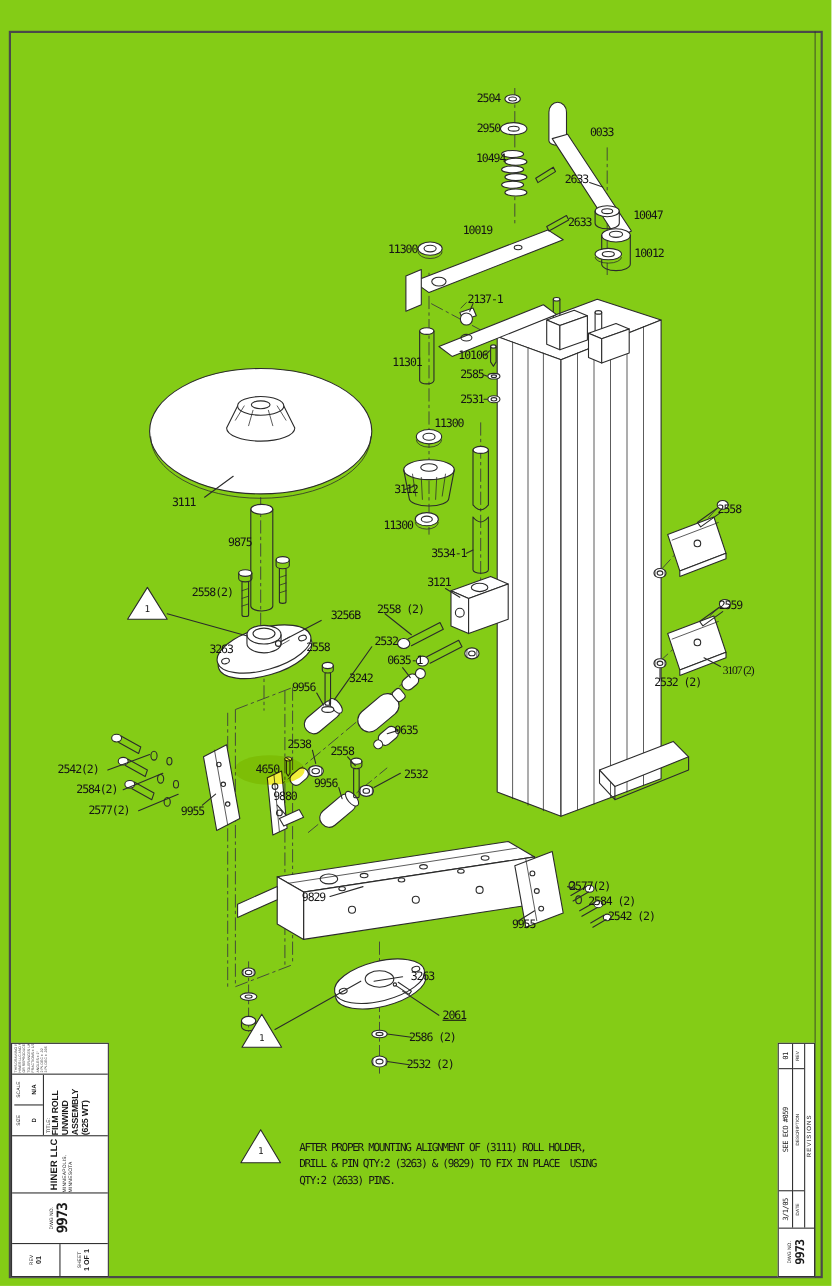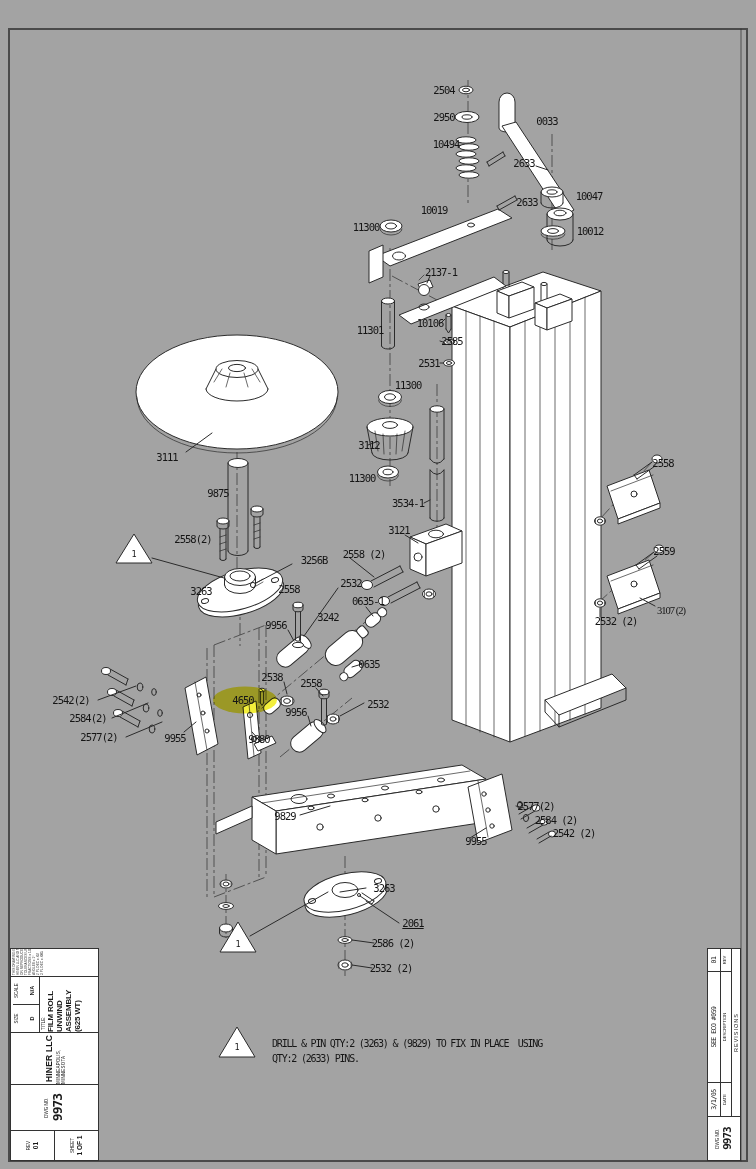--- a/index.html
+++ b/index.html
@@ -1,16 +1,16 @@
 <!DOCTYPE html>
 <html><head>
 <meta charset="utf-8">
 <style>
   html,body{margin:0;padding:0;background:#ffffff;}
-  #sheet{position:relative;width:756px;height:1169px;background:#a3a3a3;overflow:hidden;
+  #sheet{position:relative;width:756px;height:1169px;background:#84cc16;overflow:hidden;
          font-family:"DejaVu Sans Mono",monospace;color:#1a1a1a;}
   svg{position:absolute;left:0;top:0;}
   svg .ln{fill:none;stroke:#2b2b2b;stroke-width:1;stroke-linecap:round;stroke-linejoin:round}
   svg .f{fill:#ffffff;stroke:#2b2b2b;stroke-width:1;stroke-linejoin:round}
   svg .thin{stroke-width:0.7}
   svg .cl{fill:none;stroke:#3c3c3c;stroke-width:0.8;stroke-dasharray:12 3 3 3}
   svg .bord{fill:none;stroke:#4a4a4a;stroke-width:2}
   #label-layer{position:absolute;left:0;top:0;width:756px;height:1169px;}
   .plabel{position:absolute;transform:translate(-50%,-50%);font-size:10.5px;letter-spacing:-1px;
           white-space:nowrap;color:#151515;}
@@ -451,21 +451,21 @@
       <div class="plabel" style="left: 547px; top: 121px;">0033</div>
       <div class="plabel" style="left: 524px; top: 163px;">2633</div>
       <div class="plabel" style="left: 589px; top: 196px;">10047</div>
       <div class="plabel" style="left: 527px; top: 202px;">2633</div>
       <div class="plabel" style="left: 590px; top: 231px;">10012</div>
       <div class="plabel" style="left: 366px; top: 227px;">11300</div>
       <div class="plabel" style="left: 434px; top: 210px;">10019</div>
       <div class="plabel" style="left: 441px; top: 272px;">2137-1</div>
       <div class="plabel" style="left: 370px; top: 330px;">11301</div>
       <div class="plabel" style="left: 430px; top: 323px;">10106</div>
-      <div class="plabel" style="left: 452px; top: 341px;">2585</div>
+      <div class="plabel" style="left: 429px; top: 341px;">2585</div>
       <div class="plabel" style="left: 429px; top: 363px;">2531</div>
       <div class="plabel" style="left: 408px; top: 385px;">11300</div>
       <div class="plabel" style="left: 167px; top: 457px;">3111</div>
       <div class="plabel" style="left: 369px; top: 445px;">3112</div>
       <div class="plabel" style="left: 362px; top: 478px;">11300</div>
       <div class="plabel" style="left: 408px; top: 503px;">3534-1</div>
       <div class="plabel" style="left: 218px; top: 493px;">9875</div>
       <div class="plabel" style="left: 399px; top: 530px;">3121</div>
       <div class="plabel" style="left: 364px; top: 554px;">2558 (2)</div>
       <div class="plabel" style="left: 351px; top: 583px;">2532</div>
@@ -476,21 +476,21 @@
       <div class="plabel" style="left: 368px; top: 601px;">0635-1</div>
       <div class="plabel" style="left: 328px; top: 617px;">3242</div>
       <div class="plabel" style="left: 276px; top: 625px;">9956</div>
       <div class="plabel" style="left: 369px; top: 664px;">0635</div>
       <div class="plabel" style="left: 272px; top: 677px;">2538</div>
       <div class="plabel" style="left: 311px; top: 683px;">2558</div>
       <div class="hl-ellipse" style="left: 245px; top: 700px;"></div>
       <div class="plabel" style="left: 243px; top: 700px;">4650</div>
       <div class="plabel" style="left: 296px; top: 712px;">9956</div>
       <div class="plabel" style="left: 378px; top: 704px;">2532</div>
-      <div class="plabel" style="left: 259px; top: 739px;">9880</div>
+      <div class="plabel" style="left: 259px; top: 724px;">9880</div>
       <div class="plabel" style="left: 175px; top: 738px;">9955</div>
       <div class="plabel" style="left: 99px; top: 737px;">2577(2)</div>
       <div class="plabel" style="left: 88px; top: 718px;">2584(2)</div>
       <div class="plabel" style="left: 71px; top: 700px;">2542(2)</div>
       <div class="plabel" style="left: 663px; top: 463px;">2558</div>
       <div class="plabel" style="left: 664px; top: 551px;">2559</div>
       <div class="plabel" style="left: 671px; top: 610px; font-family: Liberation Serif, serif;">3107 (2)</div>
       <div class="plabel" style="left: 616px; top: 621px;">2532 (2)</div>
       <div class="plabel" style="left: 285px; top: 816px;">9829</div>
       <div class="plabel" style="left: 536px; top: 806px;">2577(2)</div>
@@ -500,20 +500,21 @@
       <div class="plabel" style="left: 384px; top: 888px;">3263</div>
       <div class="plabel" style="left: 413px; top: 923px; text-decoration: underline;">2061</div>
       <div class="plabel" style="left: 393px; top: 943px;">2586 (2)</div>
       <div class="plabel" style="left: 391px; top: 968px;">2532 (2)</div>
       <div class="flagnum" style="left: 134px; top: 554px;">1</div>
       <div class="flagnum" style="left: 238px; top: 944px;">1</div>
       <div class="flagnum" style="left: 237px; top: 1047px;">1</div>
     </div>
 
 <div class="note">
+  <div class="note-line">AFTER PROPER MOUNTING ALIGNMENT OF (3111) ROLL HOLDER,</div>
   <div class="note-line">DRILL &amp; PIN QTY:2 (3263) &amp; (9829) TO FIX IN PLACE  USING</div>
   <div class="note-line">QTY:2 (2633) PINS.</div>
 </div>
 
 <div class="tblock">
   <div class="tb-sec tb-a">
     <div class="cell">
           <span class="tb-lbl">REV</span>
           <span class="val">01</span>
         </div>

